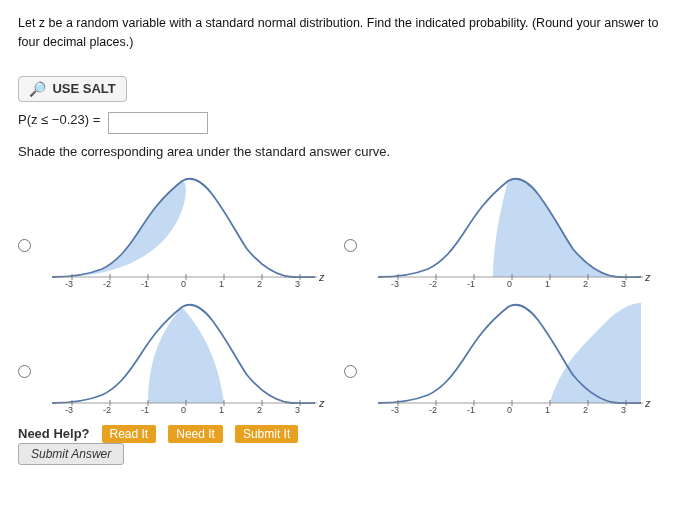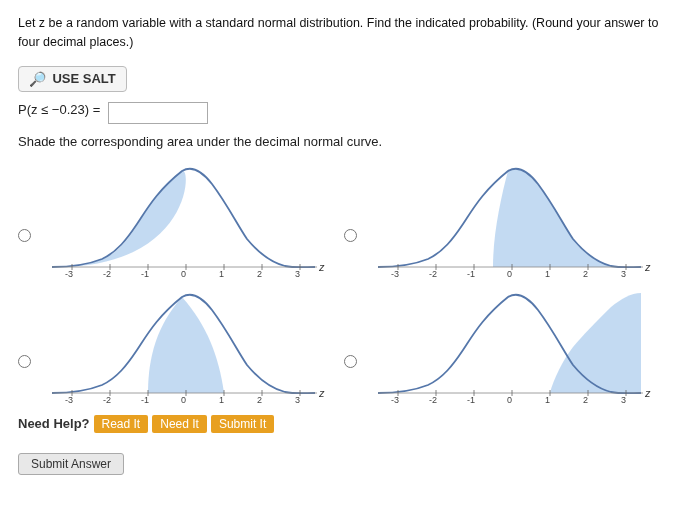--- a/index.html
+++ b/index.html
@@ -8,21 +8,21 @@
       font-size: 13px;
       background: #fff;
       color: #222;
       width: 677px;
       min-height: 508px;
       padding: 14px 18px;
     }
     .question-text {
       font-size: 12.5px;
       line-height: 1.5;
-      margin-bottom: 14px;
+      margin-bottom: 24px;
       color: #111;
     }
     .use-salt-btn {
       display: inline-flex;
       align-items: center;
       gap: 6px;
       background: #f5f5f5;
       border: 1.5px solid #bbb;
       border-radius: 4px;
       padding: 4px 10px;
@@ -71,22 +71,22 @@
     }
     .curve-wrap {
       position: relative;
     }
     .curve-wrap svg {
       display: block;
     }
     .help-row {
       display: flex;
       align-items: center;
-      gap: 4px;
-      margin-bottom: 20px;
+      gap: 12px;
+      margin-bottom: 0;
     }
     .help-label {
       font-size: 13px;
       font-weight: bold;
       color: #333;
     }
     .help-btn {
       background: #e8a020;
       border: none;
       border-radius: 2px;
@@ -97,41 +97,42 @@
       cursor: pointer;
     }
     .submit-btn {
       background: #e8e8e8;
       border: 1px solid #aaa;
       border-radius: 3px;
       padding: 3px 12px;
       font-size: 12px;
       color: #333;
       cursor: pointer;
+      font-style: italic;
     }
   </style>
 </head>
 <body>
 
 
 
 
 <p class="question-text">Let z be a random variable with a standard normal distribution. Find the indicated probability. (Round your answer to four decimal places.)</p>
 
 <button class="use-salt-btn">
   <span class="salt-icon">🔎</span>
   <span>USE SALT</span>
 </button>
 
 <div class="probability-row">
   <label>P(z ≤ −0.23) =</label>
   <input class="prob-input" type="text" value="" style="">
 </div>
 
-<p class="shade-text">Shade the corresponding area under the decimal normal curve.</p>
+<p class="shade-text">Shade the corresponding area under the standard answer curve.</p>
 
 <div class="curves-grid">
 
   <div class="curve-option">
     <input type="radio" name="curve" style="">
     <div class="curve-wrap">
       <svg width="290" height="120" viewBox="0 0 290 120">
 
         <defs>
           <clipPath id="leftClip">

